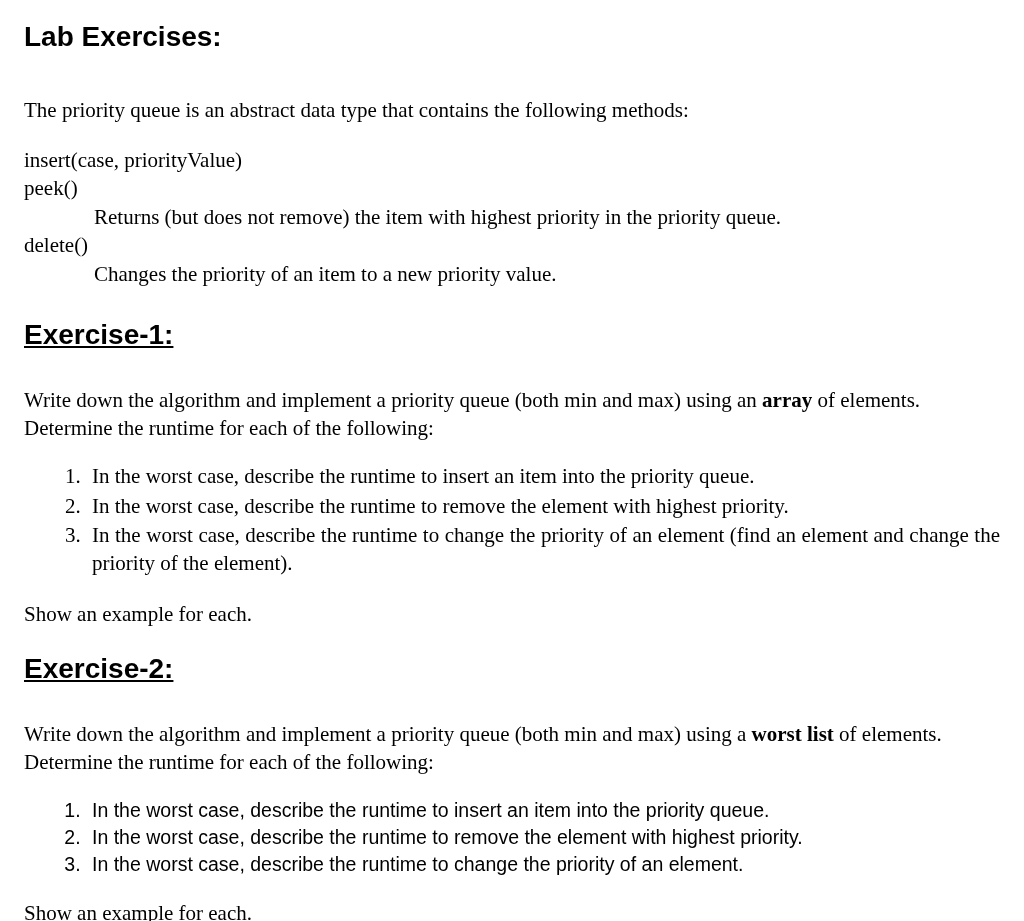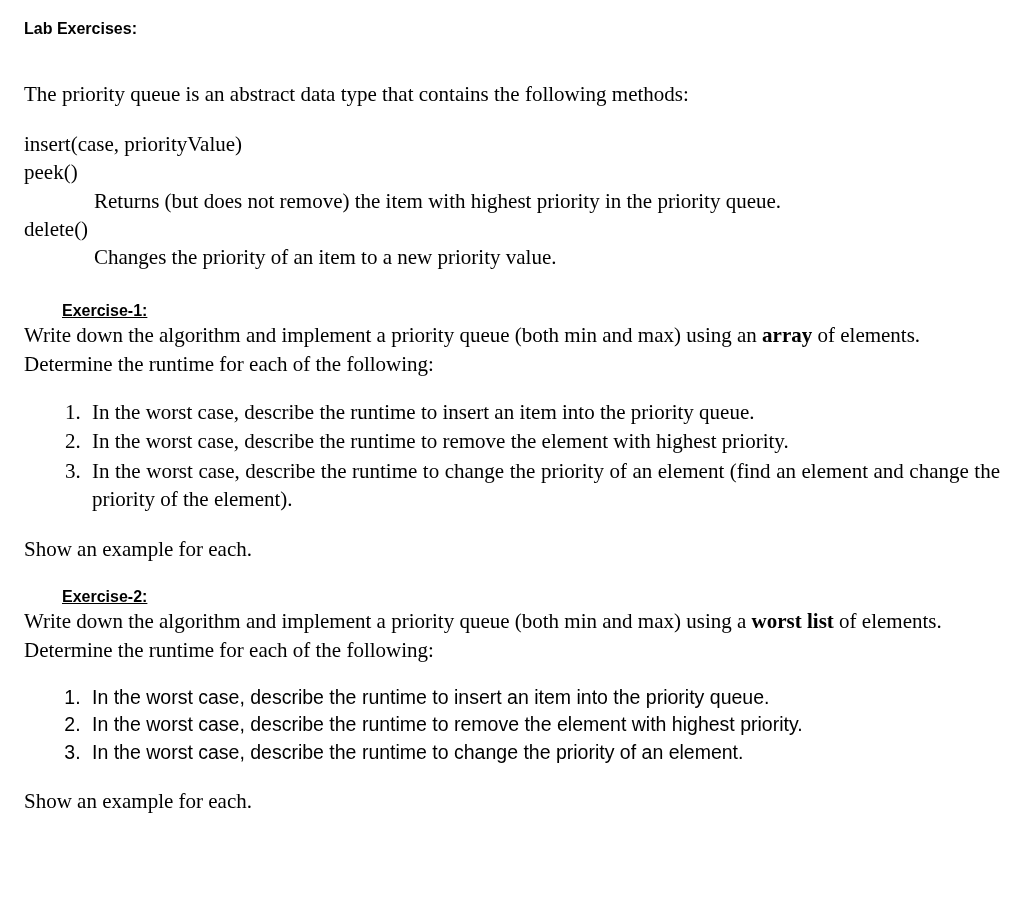--- a/index.html
+++ b/index.html
@@ -12,21 +12,21 @@
       font-family: "Times New Roman", Times, serif;
       font-size: 21px;
       color: #000000;
       padding: 18px 24px;
       width: 1024px;
       line-height: 1.35;
     }
     .sans-bold {
       font-family: Arial, Helvetica, sans-serif;
       font-weight: bold;
-      font-size: 16px;
+      font-size: 28px;
     }
     .section-title {
       margin-bottom: 18px;
     }
     .intro {
       margin-bottom: 22px;
       margin-top: 40px;
     }
     .def-block {
       margin-bottom: 28px;
@@ -34,24 +34,24 @@
     .def-name {
       display: block;
     }
     .def-desc {
       display: block;
       padding-left: 70px;
     }
     .ex-header {
       text-decoration: underline;
       margin-top: 8px;
-      margin-left: 38px;
     }
     .ex-body {
       margin-bottom: 20px;
+      margin-top: 32px;
     }
     .ex-body .bold {
       font-weight: bold;
     }
     ol.numbered {
       list-style: decimal;
       padding-left: 62px;
       margin-bottom: 22px;
     }
     ol.numbered li {

